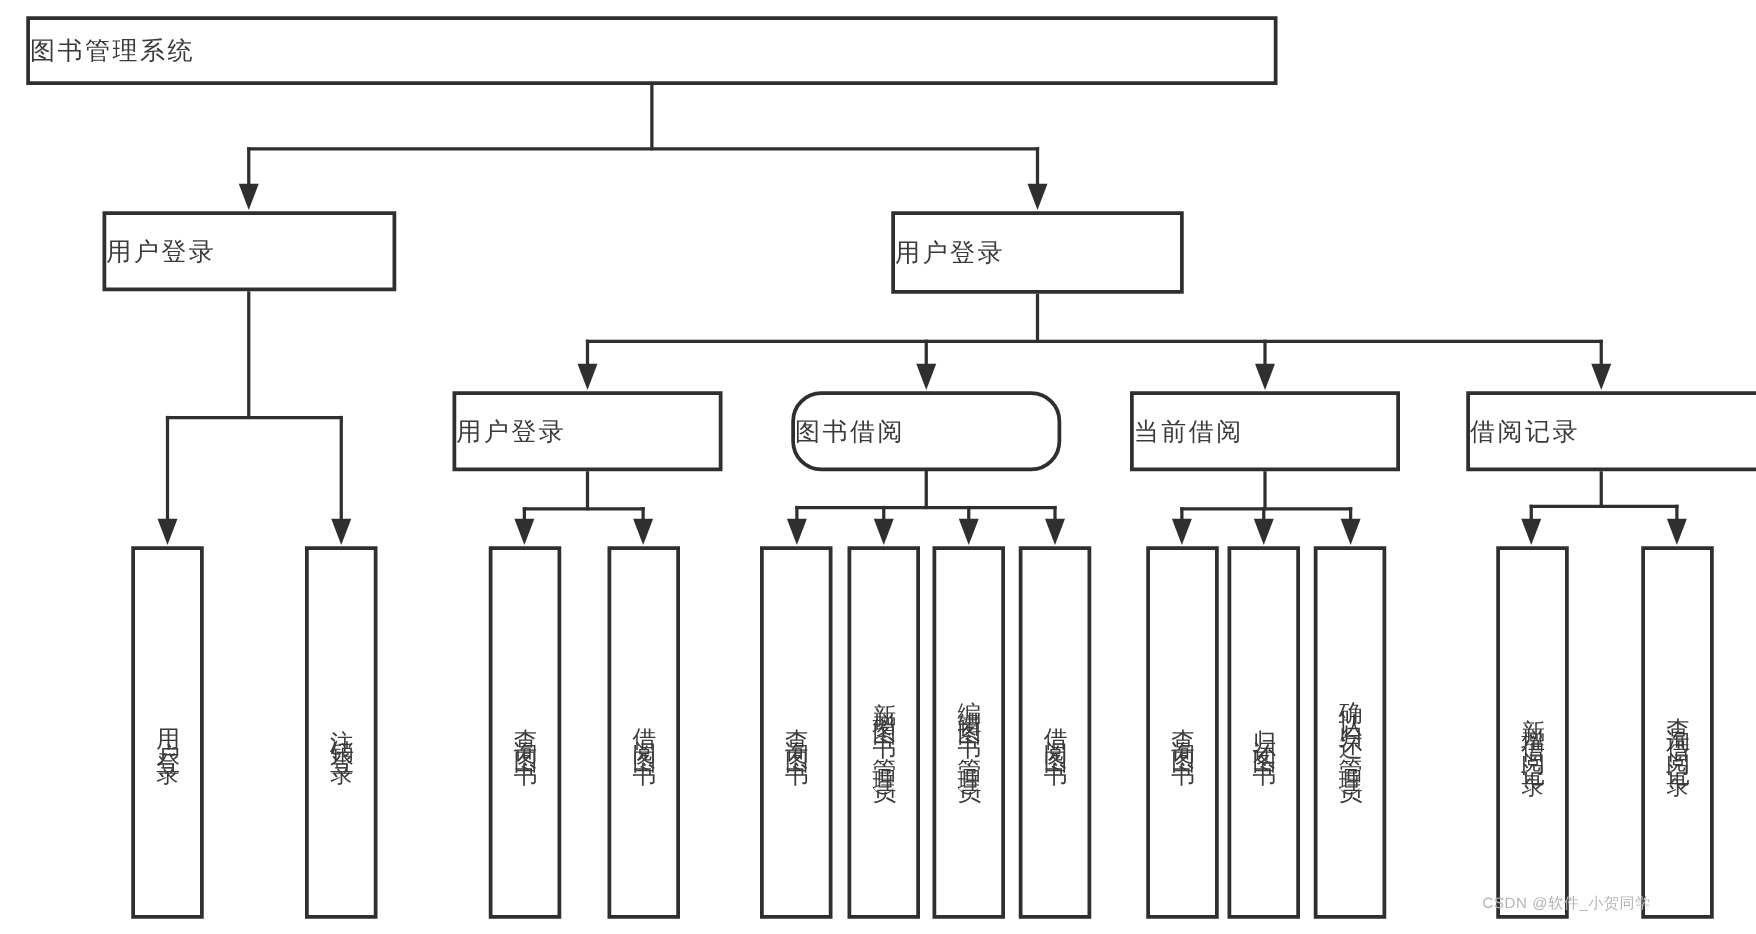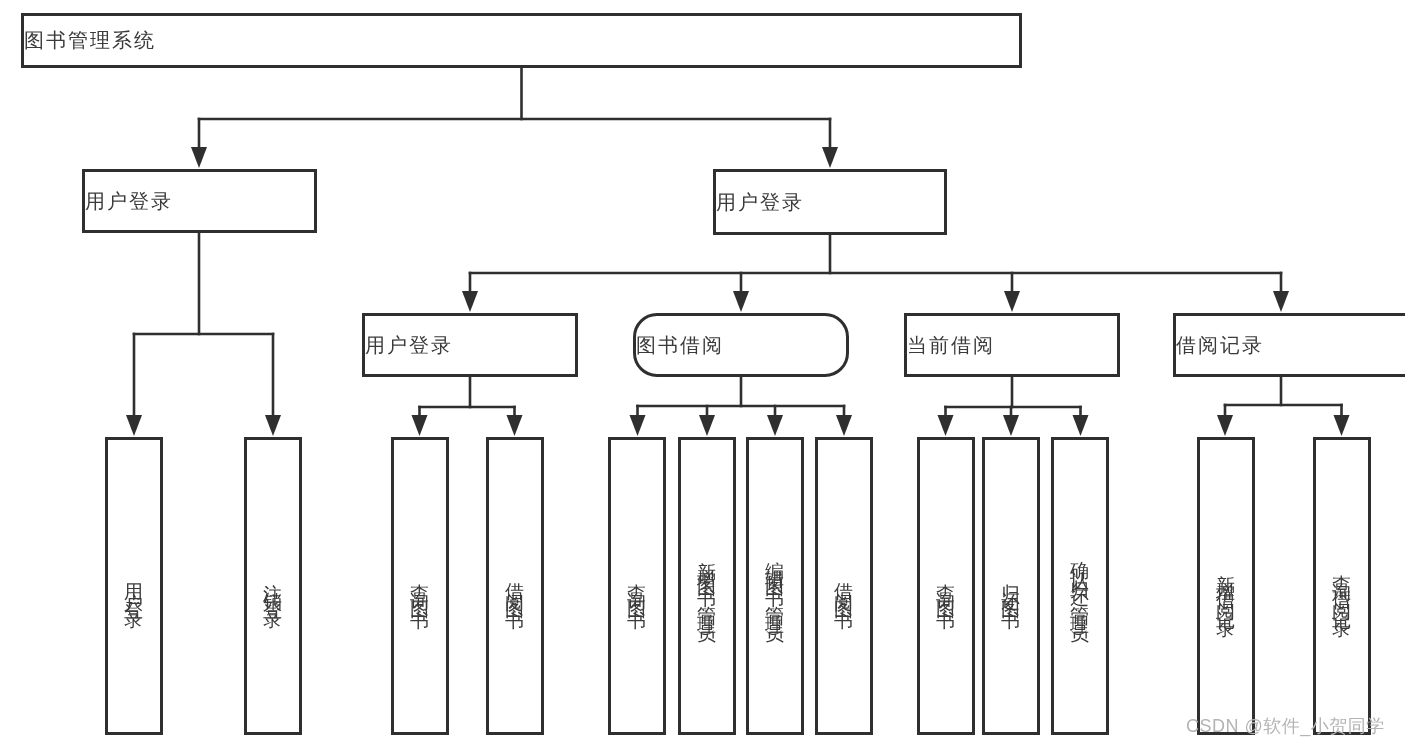--- a/index.html
+++ b/index.html
@@ -77,21 +77,21 @@
   .v10 { left: 982px; }
   .v11 { left: 1051px; }
   .v12 { left: 1197px; }
   .v13 { left: 1313px; }
   #watermark {
     position: absolute;
     left: 1186px;
     top: 714px;
     z-index: 5;
     color: #b4b4b4;
-    font-size: 18px;
+    font-size: 12px;
     white-space: nowrap;
     letter-spacing: 0.5px;
   }
 </style>
 </head>
 <body>
 
 <div id="stage">
 
   <svg id="connectors" width="1405" height="747" viewBox="0 0 1405 747">

